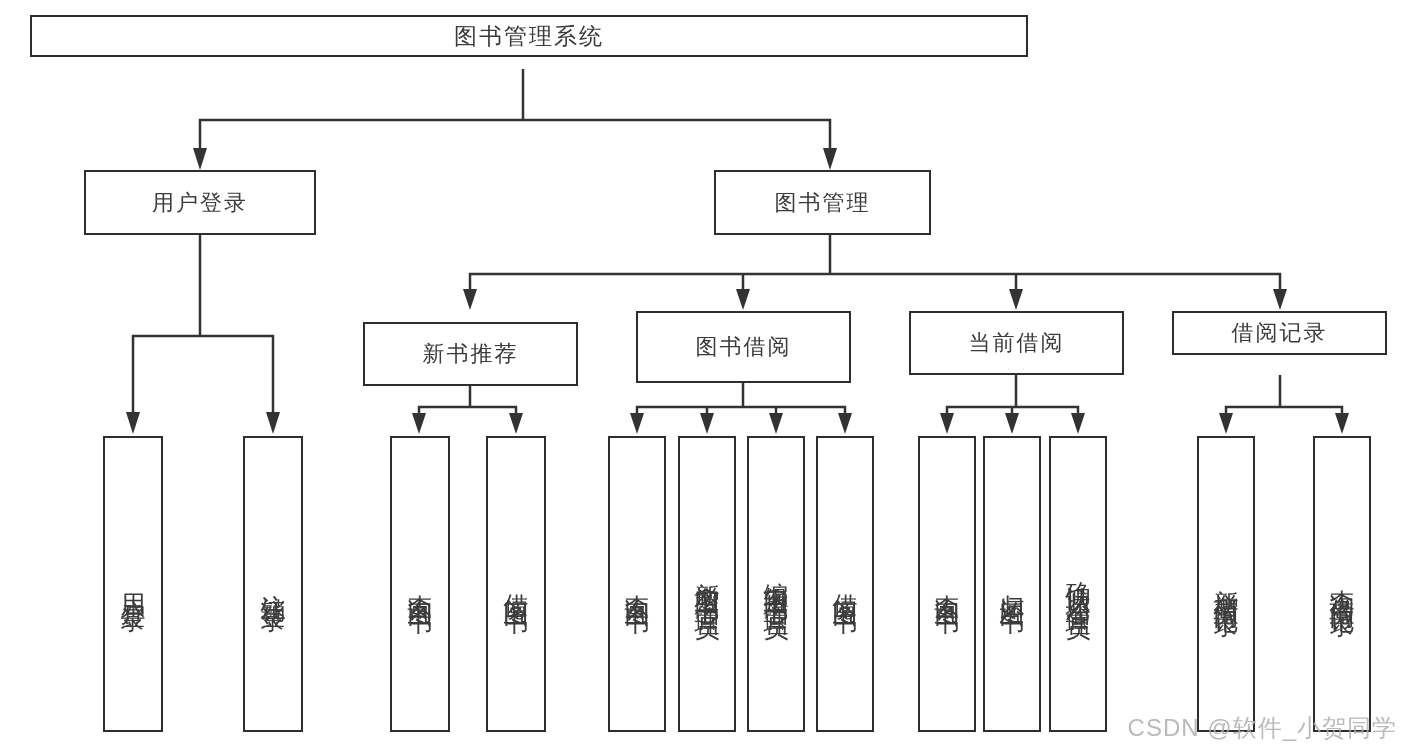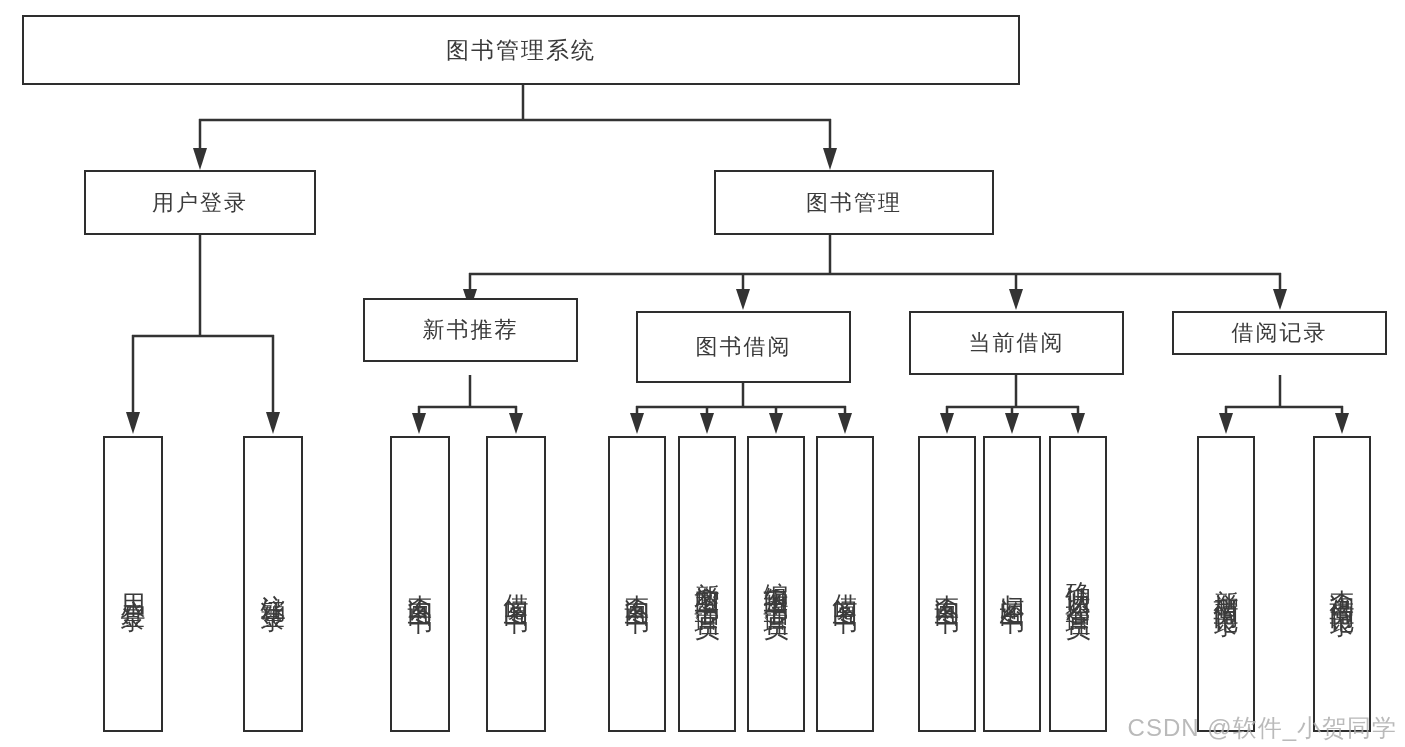--- a/index.html
+++ b/index.html
@@ -120,29 +120,29 @@
 
       <polygon points="940,413 954,413 947,434"></polygon>
       <polygon points="1005,413 1019,413 1012,434"></polygon>
       <polygon points="1071,413 1085,413 1078,434"></polygon>
 
       <polygon points="1219,413 1233,413 1226,434"></polygon>
       <polygon points="1335,413 1349,413 1342,434"></polygon>
     </g>
   </svg>
 
-  <div class="node h root" style="left:22px;top:15px;width:998px;height:70px">图书管理系统</div>
+  <div class="node h root" style="left:30px;top:15px;width:998px;height:42px">图书管理系统</div>
 
   <div class="node h" style="left:84px;top:170px;width:232px;height:65px">用户登录</div>
-  <div class="node h" style="left:714px;top:170px;width:280px;height:65px">图书管理</div>
+  <div class="node h" style="left:714px;top:170px;width:217px;height:65px">图书管理</div>
 
   <div class="node v" style="left:103px;top:436px;width:60px;height:296px">用户登录</div>
   <div class="node v" style="left:243px;top:436px;width:60px;height:296px">注销登录</div>
 
-  <div class="node h" style="left:363px;top:298px;width:215px;height:64px">新书推荐</div>
+  <div class="node h" style="left:363px;top:322px;width:215px;height:64px">新书推荐</div>
   <div class="node h" style="left:636px;top:311px;width:215px;height:72px">图书借阅</div>
   <div class="node h" style="left:909px;top:311px;width:215px;height:64px">当前借阅</div>
   <div class="node h" style="left:1172px;top:311px;width:215px;height:44px">借阅记录</div>
 
   <div class="node v" style="left:390px;top:436px;width:60px;height:296px">查询图书</div>
   <div class="node v" style="left:486px;top:436px;width:60px;height:296px">借阅图书</div>
 
   <div class="node v" style="left:608px;top:436px;width:58px;height:296px">查询图书</div>
   <div class="node v" style="left:678px;top:436px;width:58px;height:296px">新增图书（管理员）</div>
   <div class="node v" style="left:747px;top:436px;width:58px;height:296px">编辑图书（管理员）</div>

